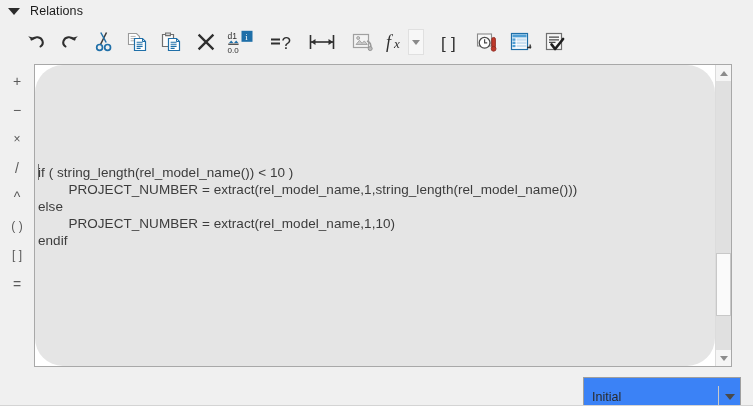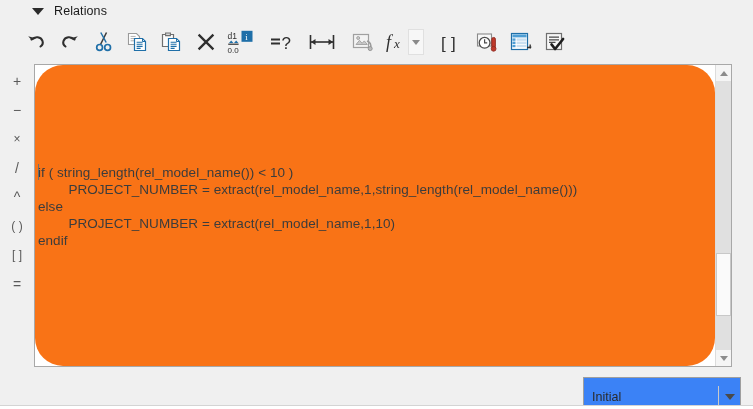--- a/index.html
+++ b/index.html
@@ -23,21 +23,21 @@
   }
 
   
   .panel-header {
     position: absolute;
     left: 0; top: 0;
     width: 753px; height: 22px;
     background: #f0f0f0;
     display: flex;
     align-items: center;
-    padding-left: 32px;
+    padding-left: 8px;
     box-sizing: border-box;
   }
   .collapse-tri {
     width: 0; height: 0;
     border-left: 6px solid transparent;
     border-right: 6px solid transparent;
     border-top: 7px solid #2b2b2b;
     margin-right: 10px;
   }
   .panel-title {
@@ -116,21 +116,21 @@
     width: 698px; height: 303px;
     border: 1px solid #a8a8a8;
     background: #ffffff;
     box-sizing: border-box;
     display: flex;
   }
   .code-area {
     flex: 1 1 auto;
     position: relative;
     overflow: hidden;
-    background: #f97316;
+    background: #e5e5e5;
     border-radius: 28px;
   }
   .code-text {
     position: absolute;
     left: 3px;
     top: 99px;
     margin: 0;
     font-family: "Liberation Sans", sans-serif;
     font-size: 13.5px;
     line-height: 17px;

